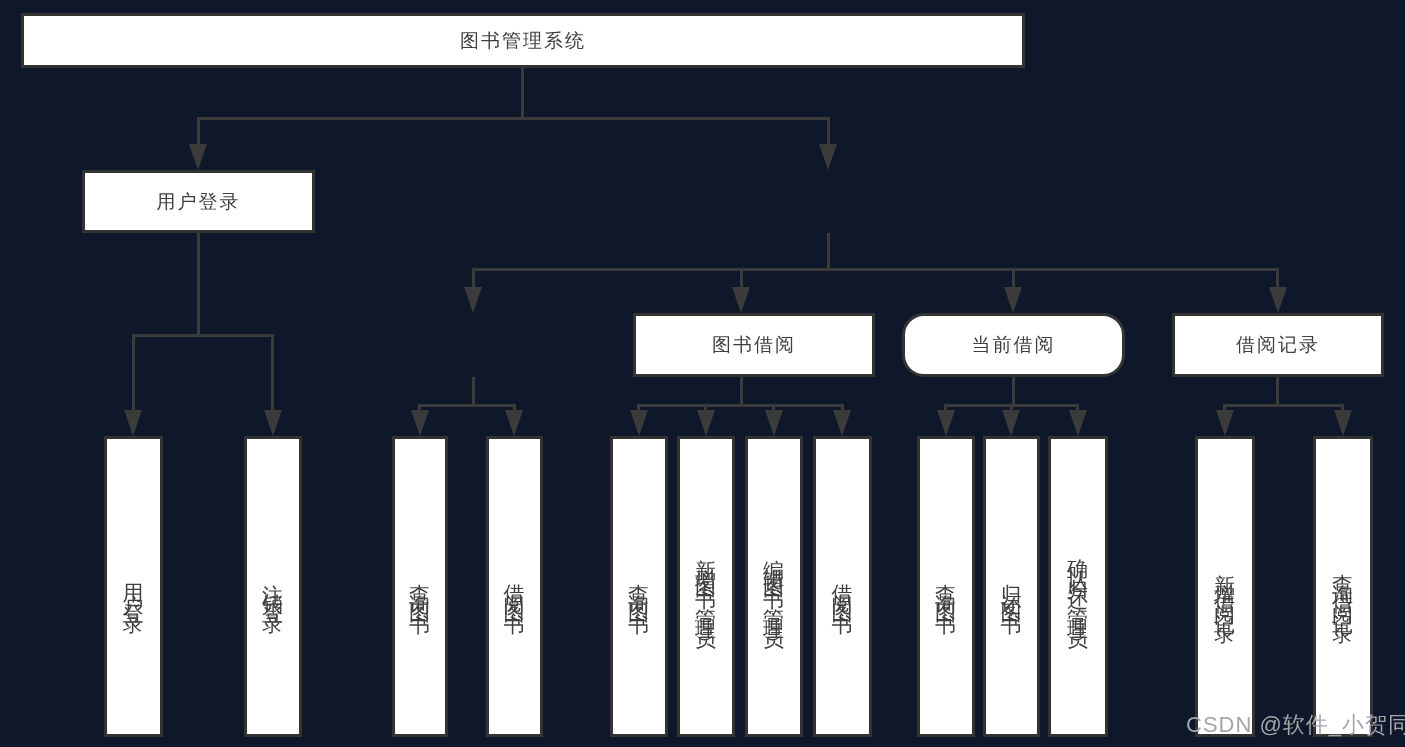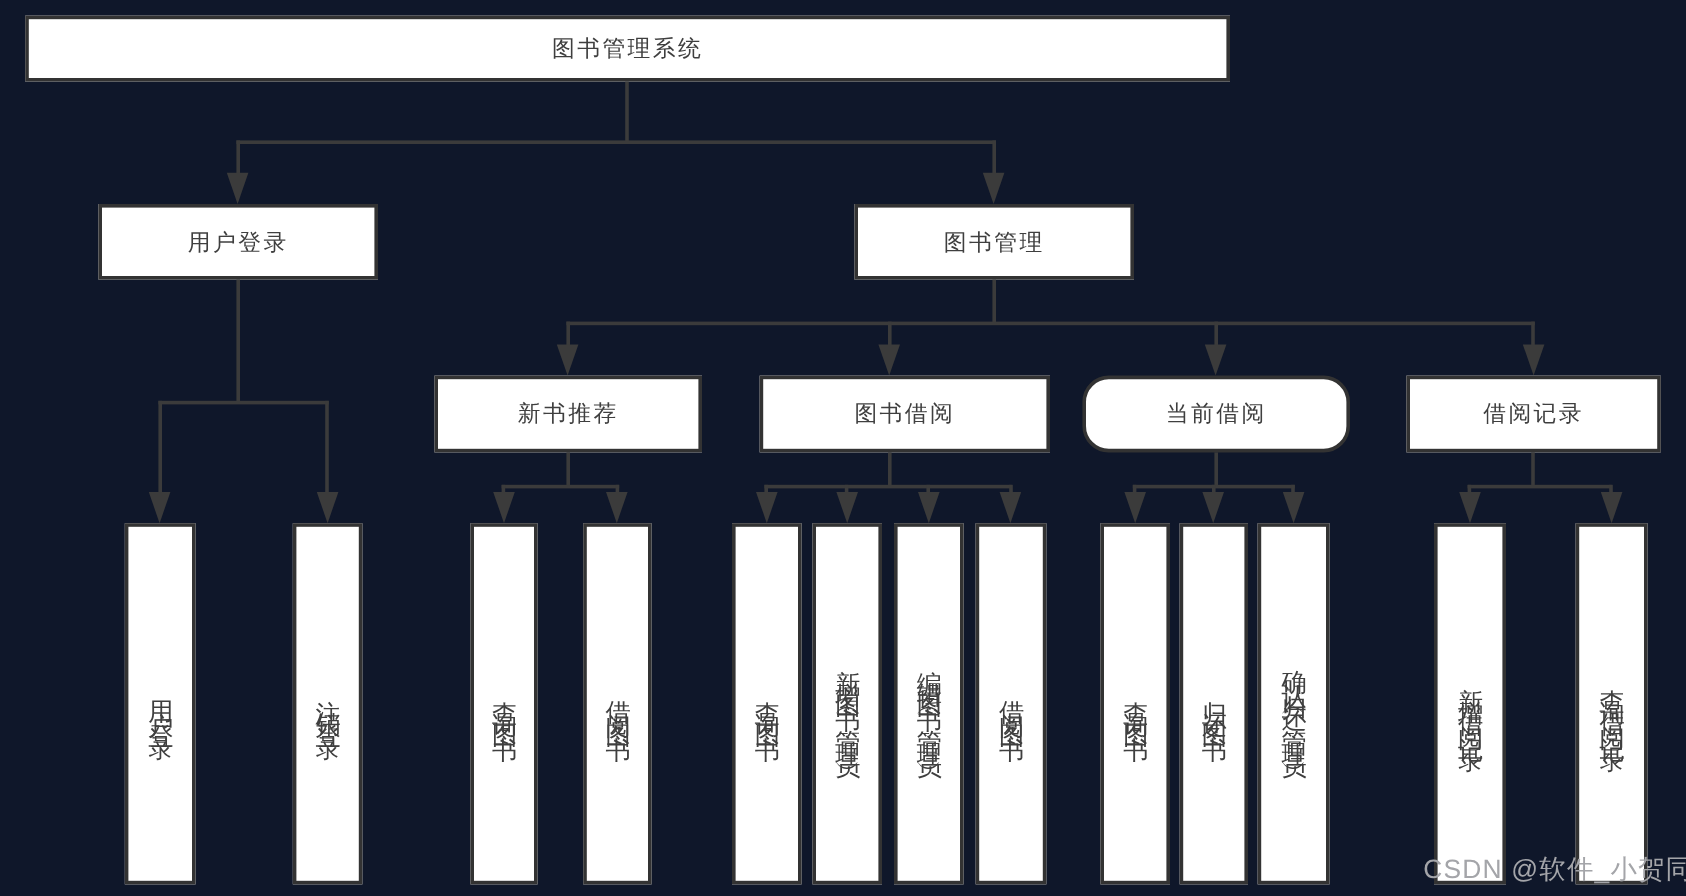--- a/index.html
+++ b/index.html
@@ -82,45 +82,39 @@
   <div class="vline" style="left:521px;top:68px;height:50px;"></div>
   <div class="hline" style="left:197px;top:117px;width:633px;"></div>
   <div class="vline" style="left:197px;top:117px;height:30px;"></div>
   <div class="arrow" style="left:189px;top:144px;"></div>
   <div class="vline" style="left:827px;top:117px;height:30px;"></div>
   <div class="arrow" style="left:819px;top:144px;"></div>
 
   <div class="box" style="left:82px;top:170px;width:233px;height:63px;">
     <span>用户登录</span>
   </div>
-  <div class="box" style="left:712px;top:170px;width:233px;height:63px;">
-    <span>图书管理</span>
-  </div>
 
   <div class="vline" style="left:197px;top:233px;height:103px;"></div>
   <div class="hline" style="left:132px;top:334px;width:142px;"></div>
   <div class="vline" style="left:132px;top:334px;height:78px;"></div>
   <div class="arrow" style="left:124px;top:410px;"></div>
   <div class="vline" style="left:271px;top:334px;height:78px;"></div>
   <div class="arrow" style="left:264px;top:410px;"></div>
 
   <div class="vline" style="left:827px;top:233px;height:37px;"></div>
   <div class="hline" style="left:472px;top:268px;width:807px;"></div>
   <div class="vline" style="left:472px;top:268px;height:22px;"></div>
   <div class="arrow" style="left:464px;top:287px;"></div>
   <div class="vline" style="left:740px;top:268px;height:22px;"></div>
   <div class="arrow" style="left:732px;top:287px;"></div>
   <div class="vline" style="left:1012px;top:268px;height:22px;"></div>
   <div class="arrow" style="left:1004px;top:287px;"></div>
   <div class="vline" style="left:1276px;top:268px;height:22px;"></div>
   <div class="arrow" style="left:1269px;top:287px;"></div>
 
-  <div class="box" style="left:362px;top:313px;width:223px;height:64px;">
-    <span>新书推荐</span>
-  </div>
   <div class="box" style="left:633px;top:313px;width:242px;height:64px;">
     <span>图书借阅</span>
   </div>
   <div class="box" style="left:902px;top:313px;width:223px;height:64px;border-radius:22px;">
     <span>当前借阅</span>
   </div>
   <div class="box" style="left:1172px;top:313px;width:212px;height:64px;">
     <span>借阅记录</span>
   </div>
 

